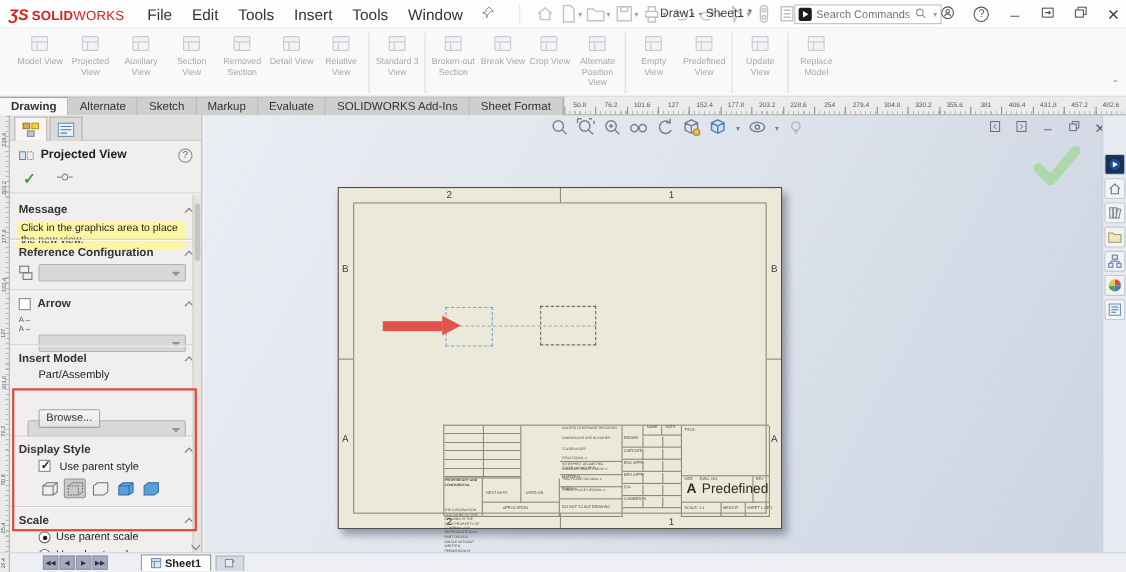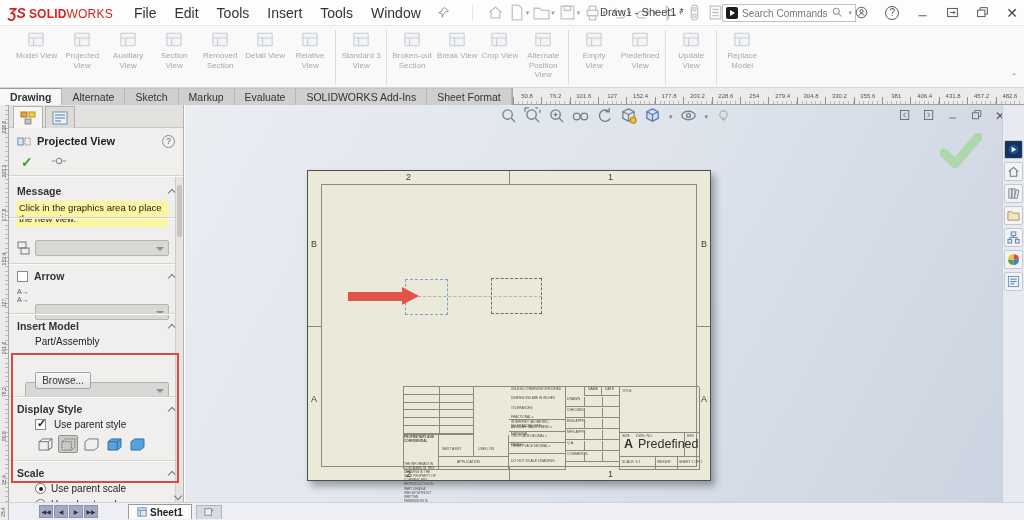--- a/index.html
+++ b/index.html
@@ -508,20 +508,24 @@
     <div class="hr" style="top:70px"></div>
 
     <div class="sechead" style="top:78px">
       <span>Message</span>
         <span class="chev"></span>
     </div>
     <div class="msg">Click in the graphics area to place the new view.</div>
 
     <div class="hr" style="top:112px"></div>
 
+    <div class="sechead" style="top:117px">
+      <span>Reference Configuration</span>
+        <span class="chev"></span>
+    </div>
     <svg class="abs" style="left:8px;top:136px" width="13" height="14" viewBox="0 0 13 14">
         <rect x="1" y="1" width="8" height="6" fill="none" stroke="#777"></rect>
         <rect x="4" y="7" width="8" height="6" fill="none" stroke="#777"></rect>
       </svg>
     <div class="dd abs" style="left:26px;top:135px;width:134px"></div>
 
     <div class="hr" style="top:158px"></div>
 
     <div class="sechead" style="top:163px">
       <span class="cbx" style="margin-right:6px"></span>

